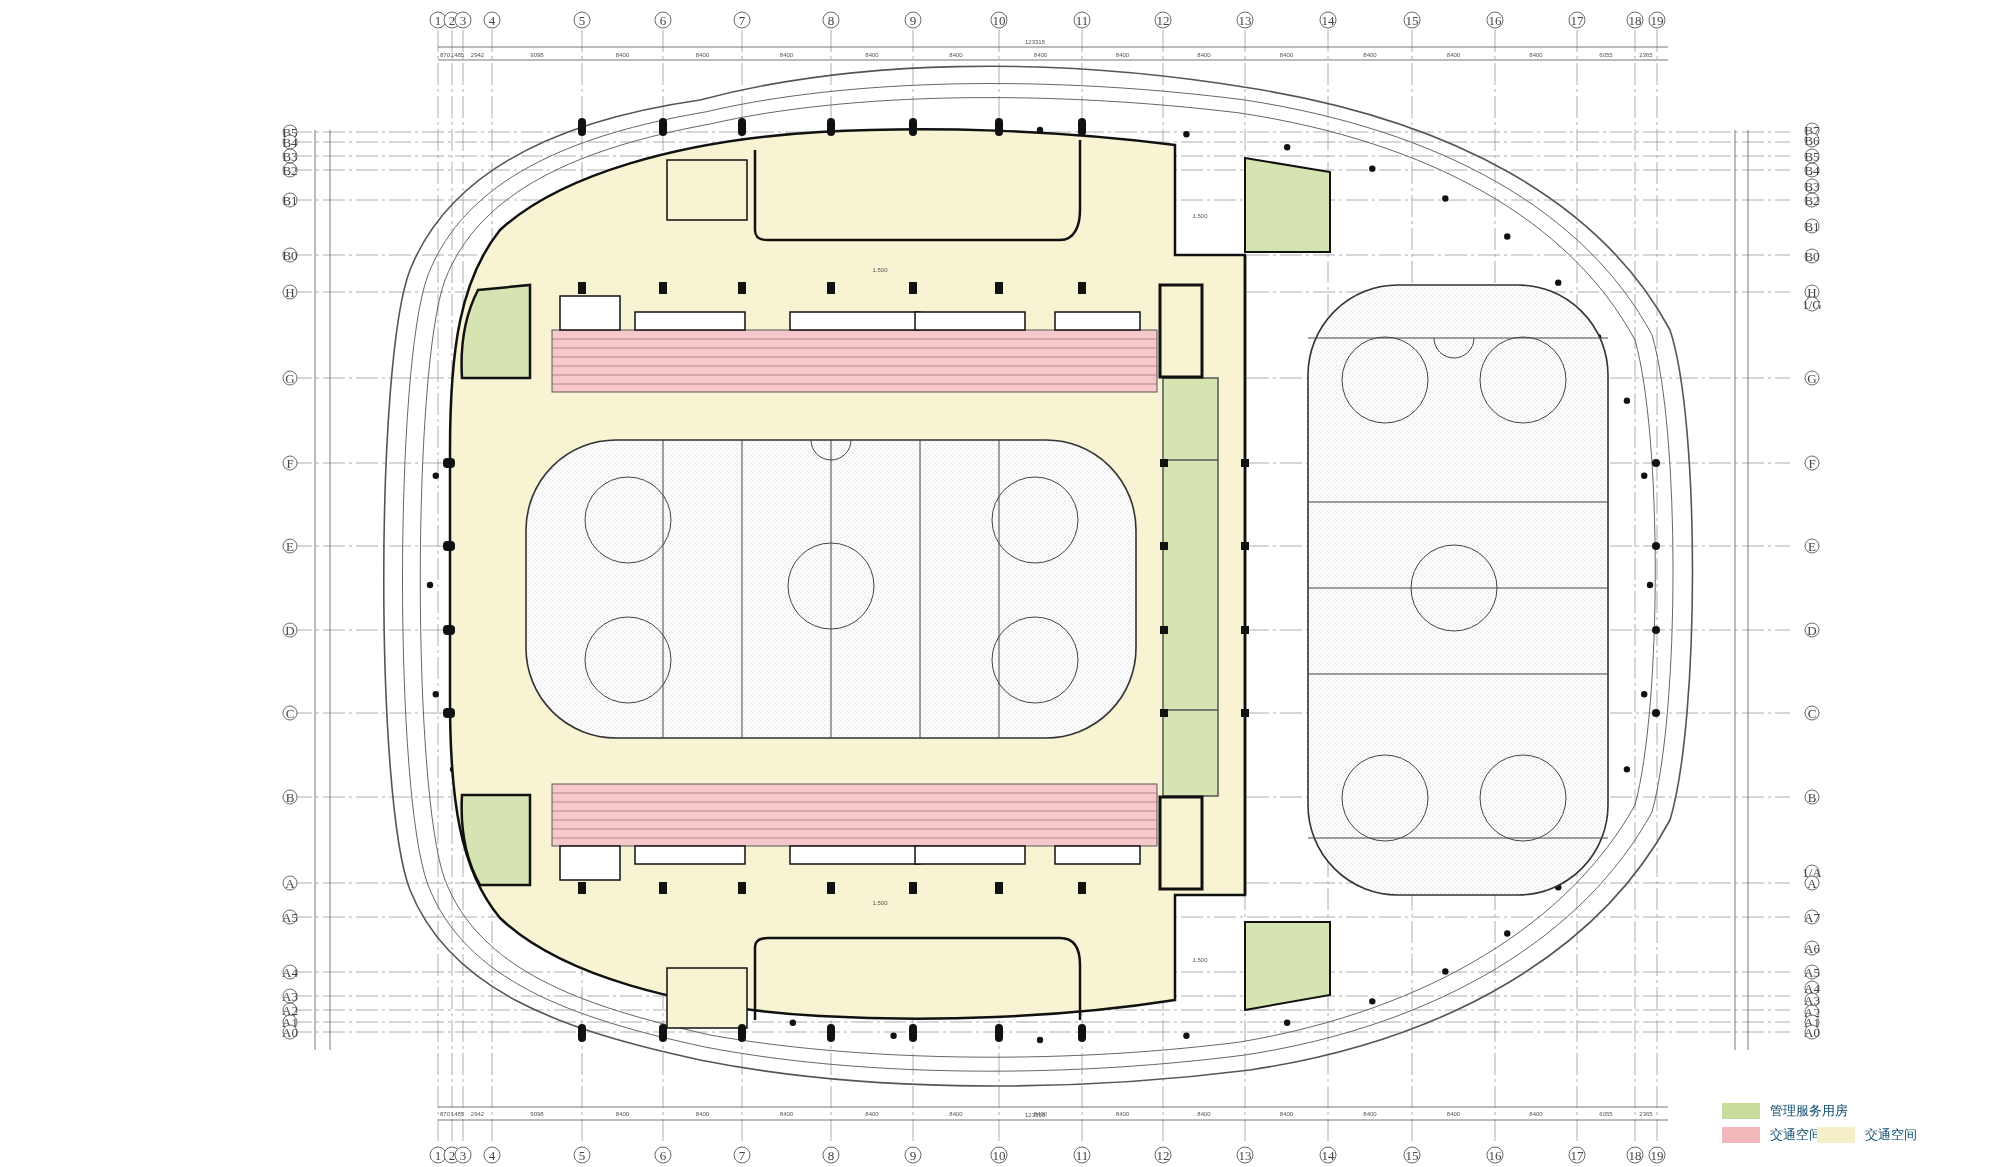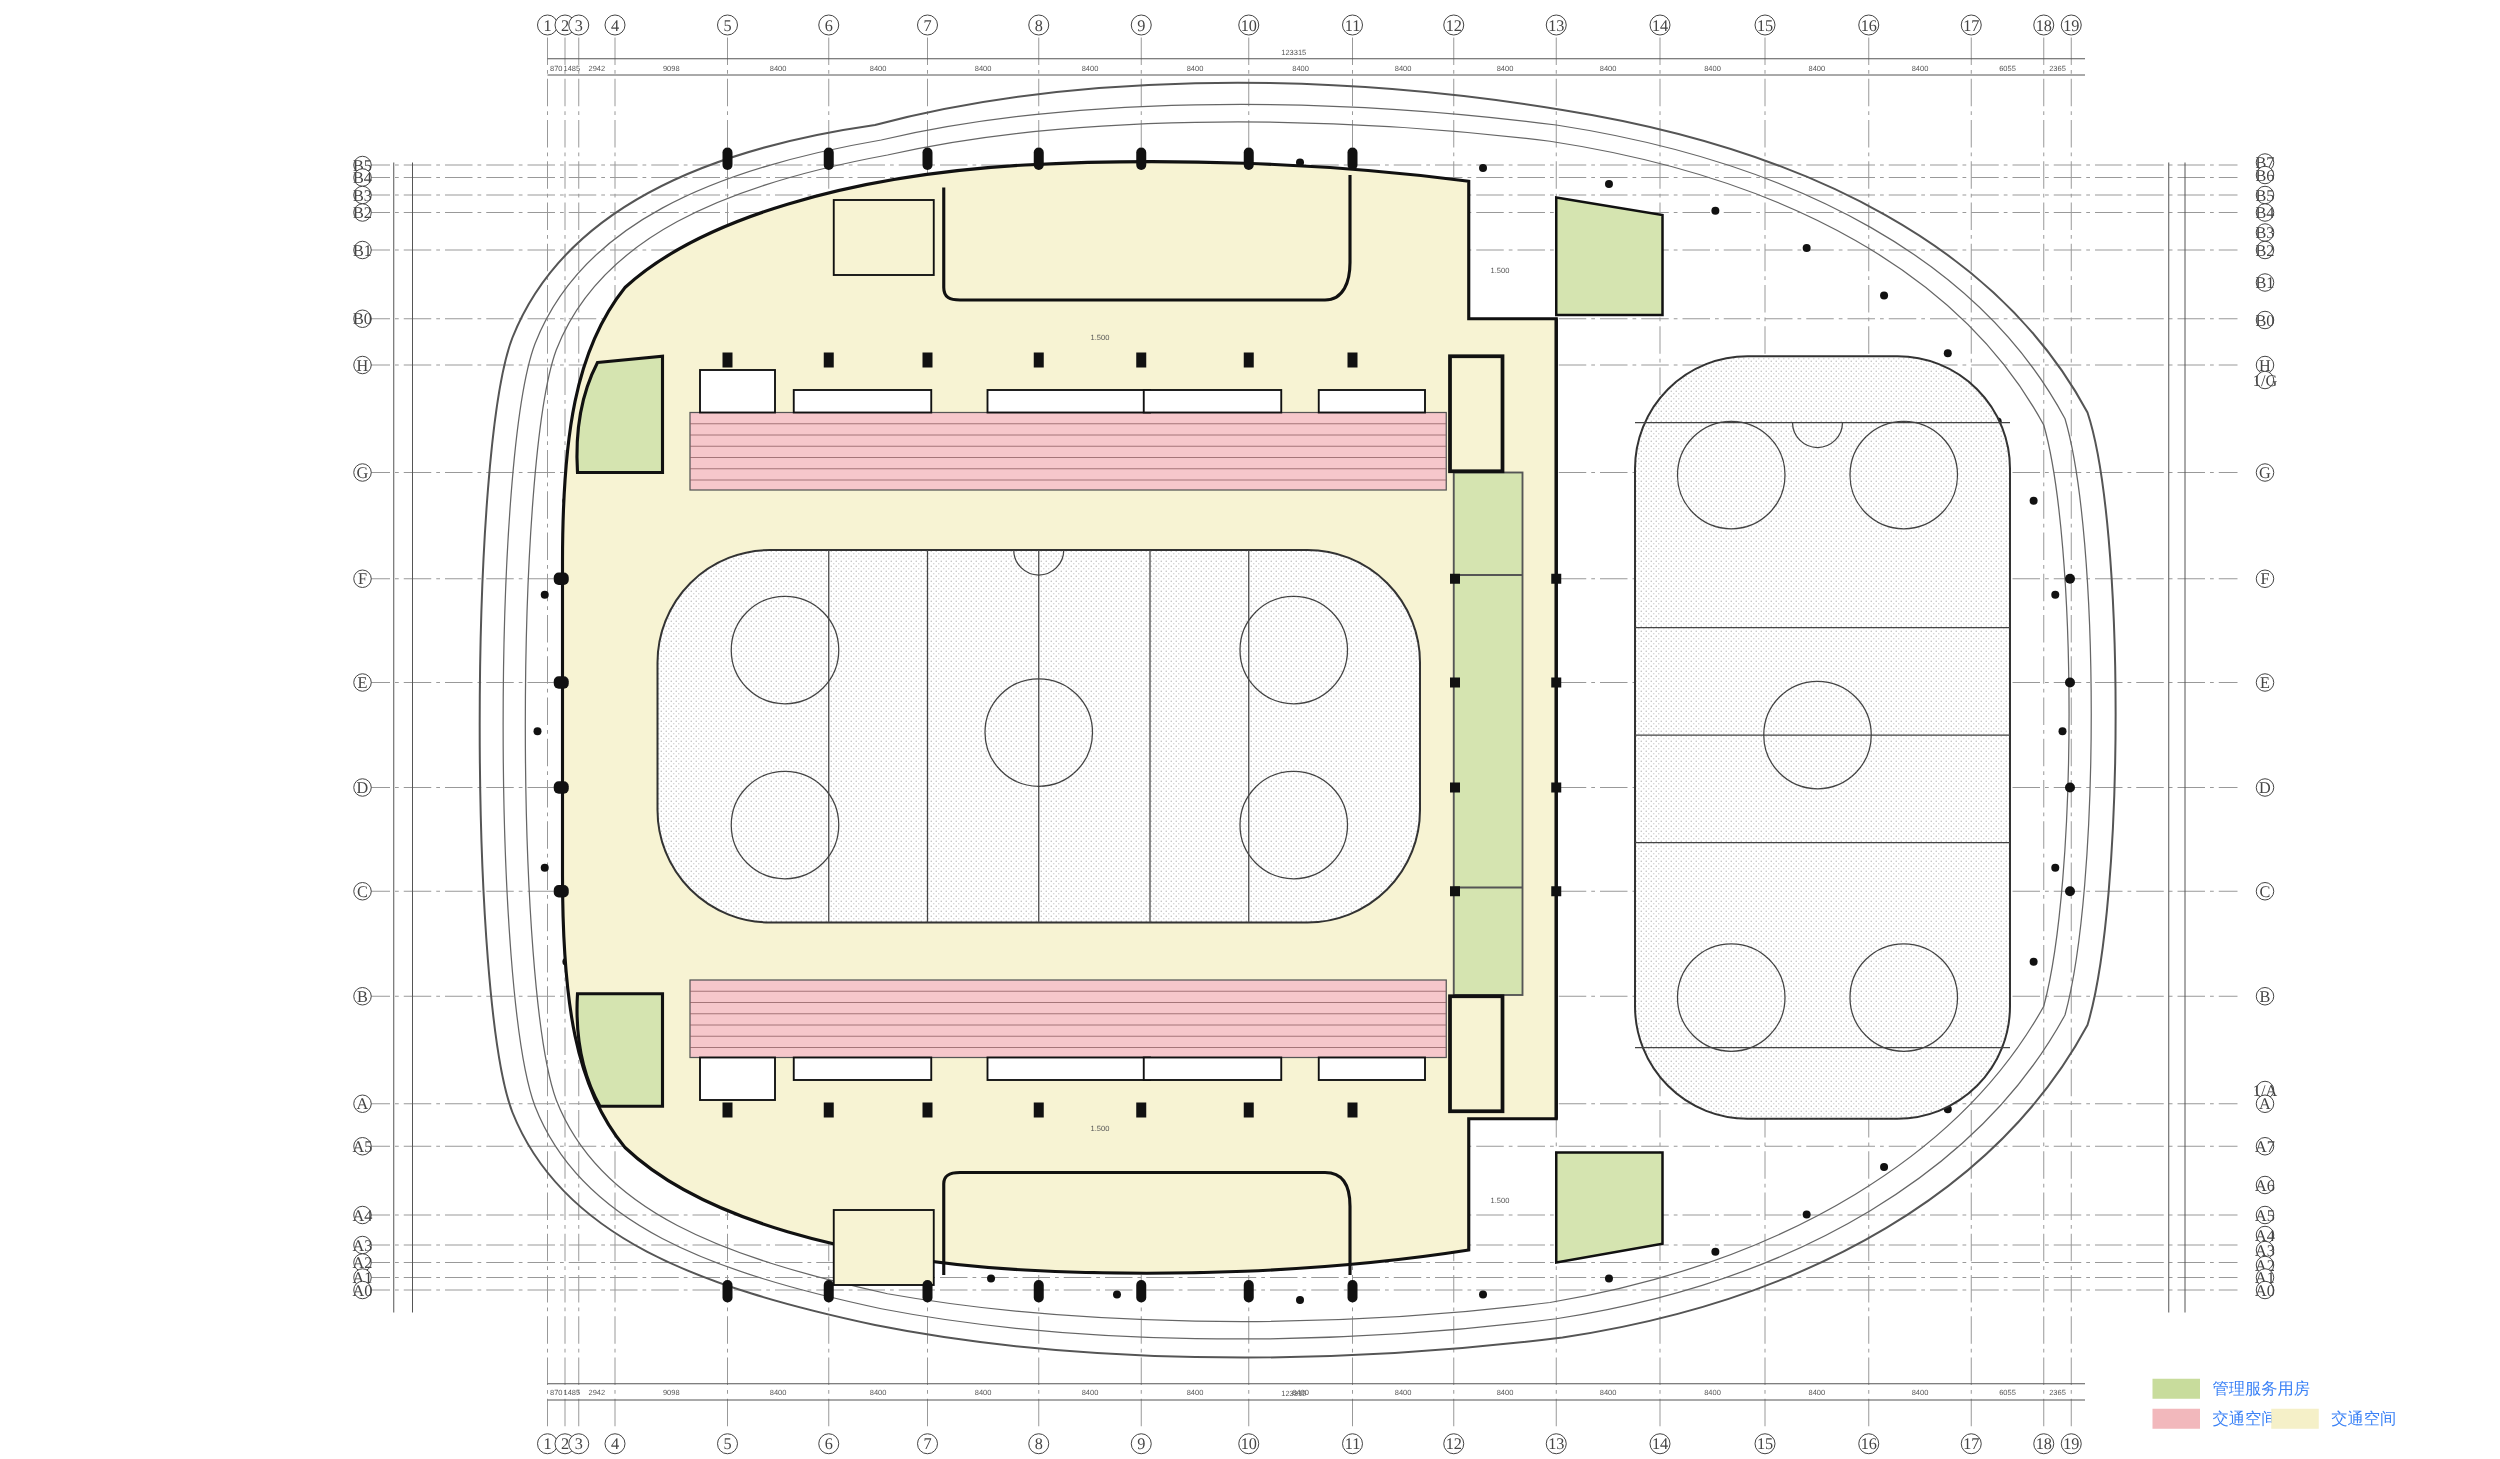--- a/index.html
+++ b/index.html
@@ -4,21 +4,21 @@
 <style>
   html,body{margin:0;padding:0;background:#ffffff;}
   body{width:2000px;height:1167px;overflow:hidden;position:relative;font-family:"Liberation Sans",sans-serif;}
   #plan{position:absolute;left:0;top:0;width:2000px;height:1167px;}
   .gridlabel{font-family:"Liberation Serif",serif;font-size:13px;fill:#444;text-anchor:middle;dominant-baseline:central;}
   .dimtext{font-family:"Liberation Sans",sans-serif;font-size:6px;fill:#555;text-anchor:middle;}
   .roomtext{font-family:"Liberation Sans",sans-serif;font-size:6px;fill:#555;text-anchor:middle;}
   .legend{position:absolute;left:1722px;top:1100px;width:278px;height:67px;}
   .legend-item{position:absolute;display:flex;align-items:center;}
   .legend-swatch{width:38px;height:16px;margin-right:10px;}
-  .legend-label{font-size:13px;color:#3b82f6;font-family:"DejaVu Sans",sans-serif;}
+  .legend-label{font-size:13px;color:#0c4a6e;font-family:"DejaVu Sans",sans-serif;}
 </style>
 </head>
 <body>
 
 <svg id="plan" viewBox="0 0 2000 1167" xmlns="http://www.w3.org/2000/svg">
   <defs>
     <pattern id="dots" width="4" height="4" patternUnits="userSpaceOnUse">
       <rect width="4" height="4" fill="#ffffff"></rect>
       <circle cx="1" cy="1" r="0.6" fill="#bdbdbd"></circle>
       <circle cx="3" cy="3" r="0.6" fill="#cfcfcf"></circle>

